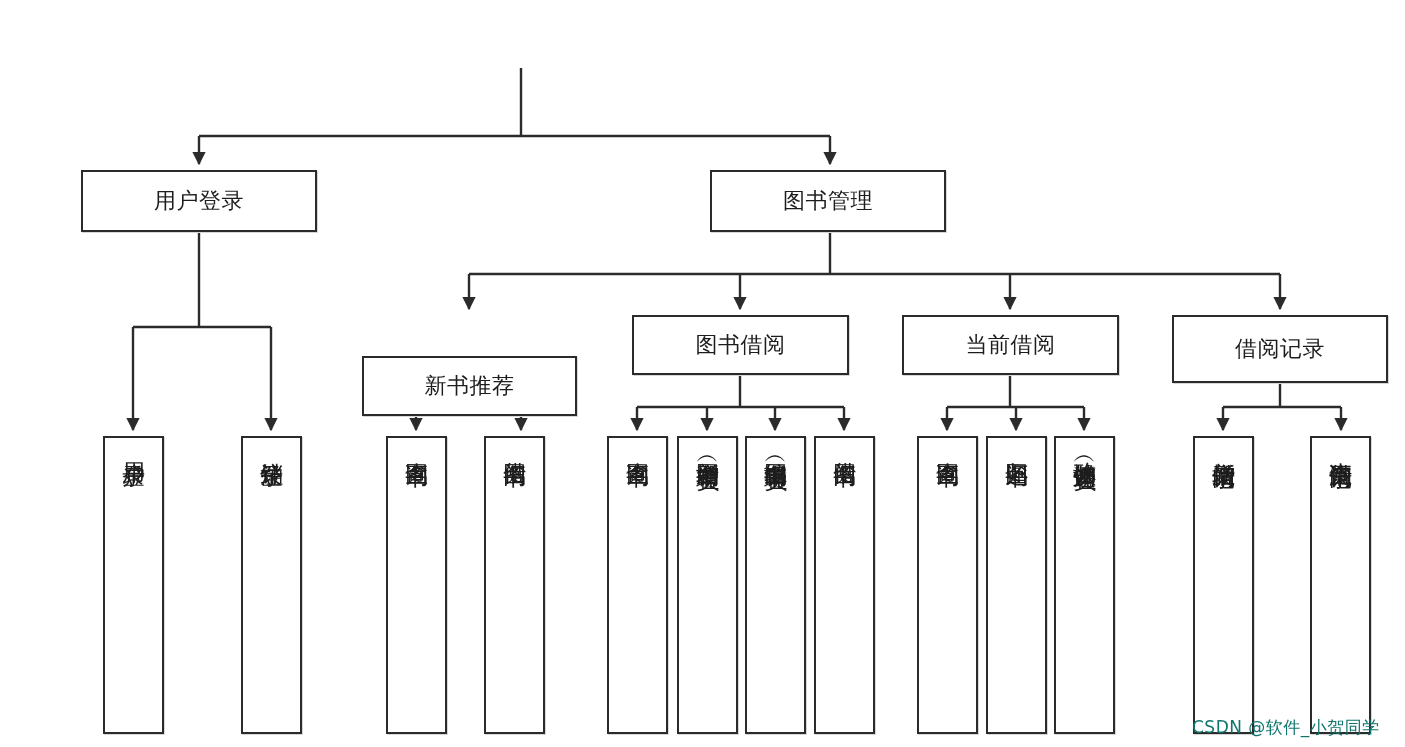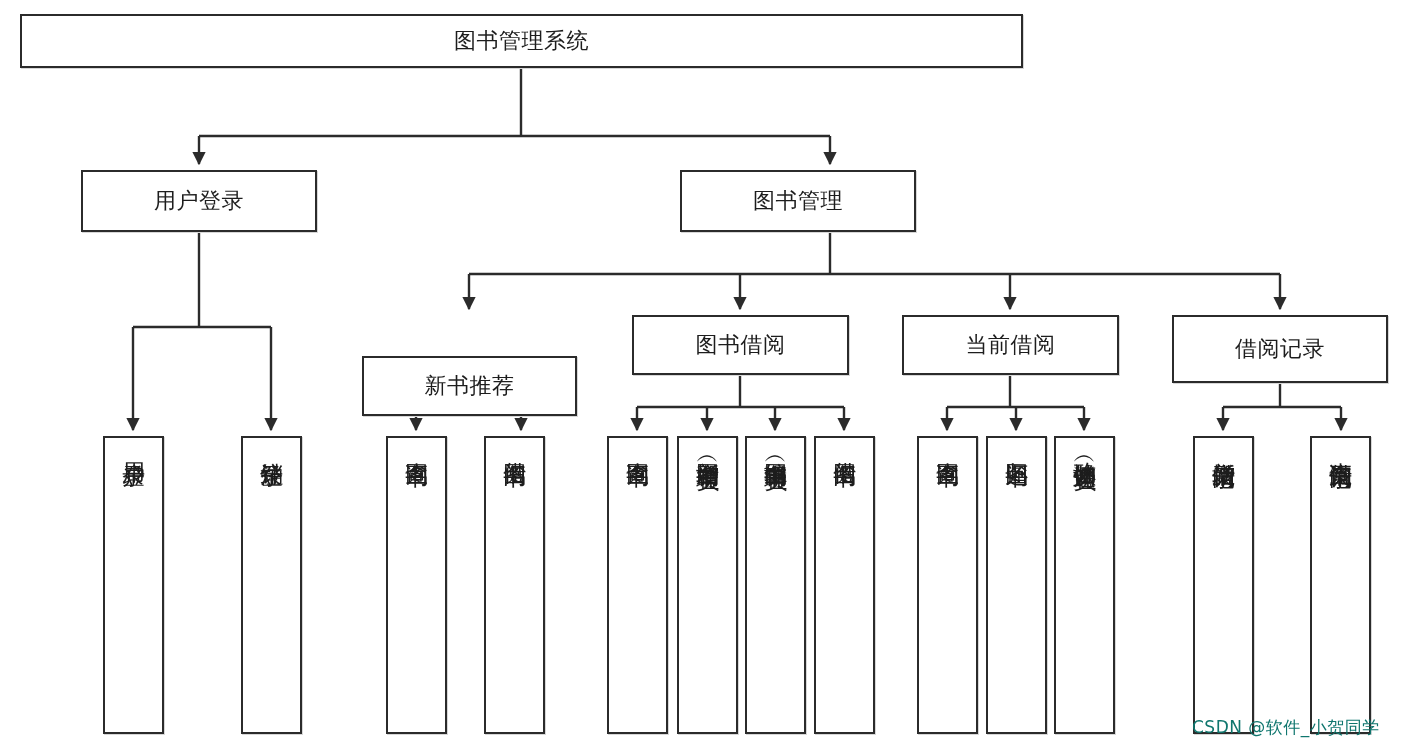--- a/index.html
+++ b/index.html
@@ -125,28 +125,25 @@
       <path d="M 1016 407 L 1016 430" marker-end="url(#arrow)"></path>
       <path d="M 1084 407 L 1084 430" marker-end="url(#arrow)"></path>
 
       <path d="M 1280 375 L 1280 407"></path>
       <path d="M 1223 407 L 1341 407"></path>
       <path d="M 1223 407 L 1223 430" marker-end="url(#arrow)"></path>
       <path d="M 1341 407 L 1341 430" marker-end="url(#arrow)"></path>
     </g>
   </svg>
 
-  <div class="node root horiz" style="left:20px; top:14px; width:1003px; height:54px;">
-    <span class="node-label">图书管理系统</span>
-  </div>
 
   <div class="node horiz" style="left:81px; top:170px; width:236px; height:62px;">
     <span class="node-label">用户登录</span>
   </div>
-  <div class="node horiz" style="left:680px; top:170px; width:236px; height:62px;">
+  <div class="node horiz" style="left:710px; top:170px; width:236px; height:62px;">
     <span class="node-label">图书管理</span>
   </div>
 
   <div class="node horiz" style="left:362px; top:315px; width:215px; height:60px;margin-top:41px;">
     <span class="node-label">新书推荐</span>
   </div>
   <div class="node horiz" style="left:632px; top:315px; width:217px; height:60px;">
     <span class="node-label">图书借阅</span>
   </div>
   <div class="node horiz" style="left:902px; top:315px; width:217px; height:60px;">

